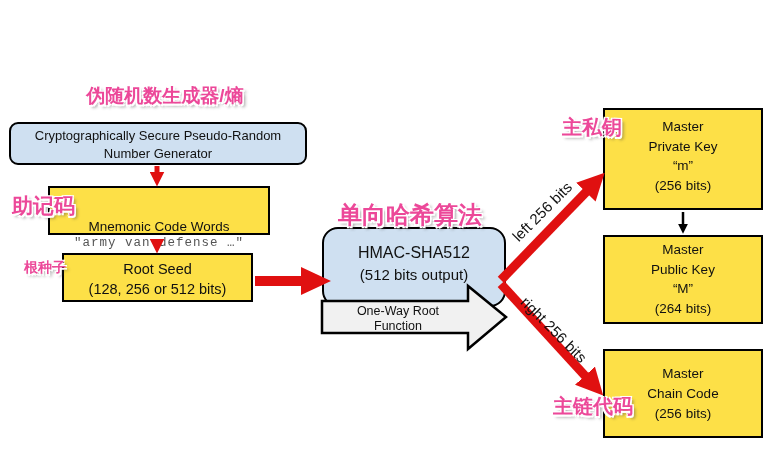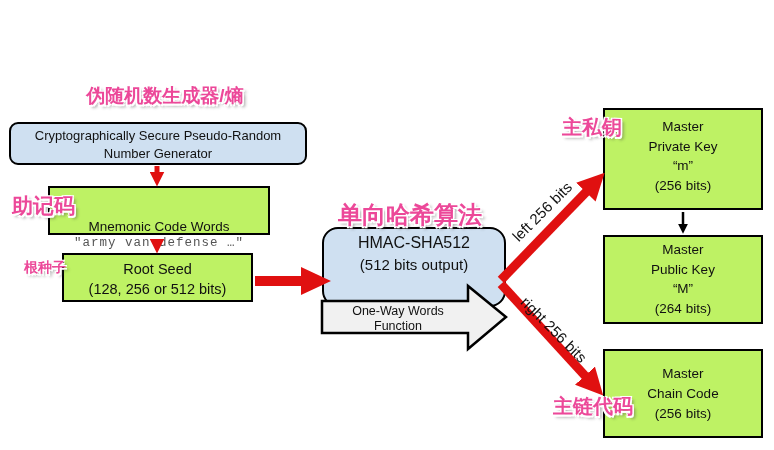--- a/index.html
+++ b/index.html
@@ -4,32 +4,32 @@
 <style>
   html,body{margin:0;padding:0;background:#ffffff;}
   .stage{
     position:relative;width:774px;height:450px;background:#ffffff;overflow:hidden;
     font-family:"Liberation Sans",sans-serif;color:#111;
   }
   .stage svg{position:absolute;left:0;top:0;}
   #hash-arrow-layer{z-index:3;}
   #arrows-layer{z-index:5;}
   .box{
-    position:absolute;box-sizing:border-box;border:2.5px solid #000;background:#bef264;
+    position:absolute;box-sizing:border-box;border:2.5px solid #000;background:#fde047;
     text-align:center;z-index:2;
   }
   .box.blue{background:#cfe0f1;}
   .rounded-sm{border-radius:9px;}
   .rounded-lg{border-radius:16px;}
   .csprng{left:9px;top:122px;width:298px;height:43px;font-size:13px;line-height:17.5px;padding-top:3px;text-align:center;}
   .mnemonic{left:48px;top:186px;width:222px;height:49px;padding-top:5px;}
   .mnemonic .l1{font-size:13.5px;line-height:19px;margin-top:24px;}
   .mnemonic .l2{font-family:"Liberation Mono",monospace;font-size:12.5px;color:#555;letter-spacing:1px;}
   .rootseed{left:62px;top:253px;width:191px;height:49px;font-size:14.5px;line-height:20px;padding-top:4px;}
-  .hmac{left:322px;top:227px;width:184px;height:80px;font-size:16px;line-height:22px;padding-top:3px;}
+  .hmac{left:322px;top:227px;width:184px;height:80px;font-size:16px;line-height:22px;padding-top:13px;}
   .hmac .l2{font-size:15px;}
   .oneway{
     position:absolute;left:330px;top:304px;width:136px;text-align:center;z-index:4;
     font-size:12.5px;line-height:15px;color:#111;
   }
   .keybox{left:603px;width:160px;font-size:13.5px;line-height:19.5px;}
   .privkey{top:108px;height:102px;padding-top:7px;}
   .pubkey{top:235px;height:89px;padding-top:3px;}
   .chaincode{top:349px;height:89px;line-height:20px;padding-top:13px;}
   .cn-label{
@@ -91,21 +91,21 @@
     <div>Root Seed</div>
     <div>(128, 256 or 512 bits)</div>
   </div>
 
   <div class="box blue rounded-lg hmac">
     <div>HMAC-SHA512</div>
     <div class="l2">(512 bits output)</div>
   </div>
 
   <div class="oneway">
-    <div>One-Way Words</div>
+    <div>One-Way Root</div>
     <div>Function</div>
   </div>
 
   <div class="box keybox privkey">
     <div>Master</div>
     <div>Private Key</div>
     <div>“m”</div>
     <div>(256 bits)</div>
   </div>
 

